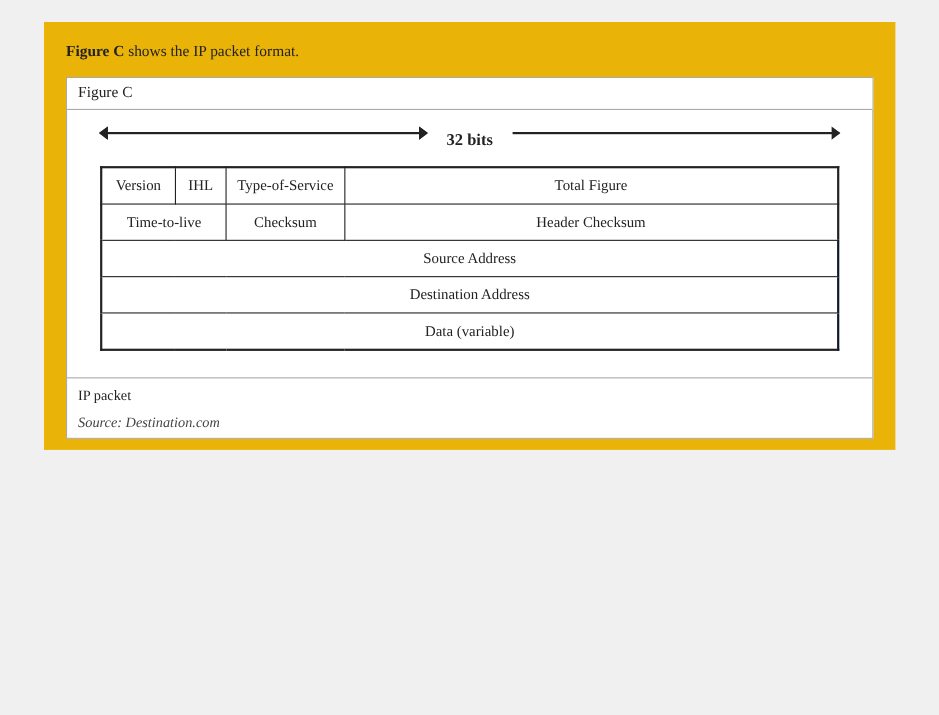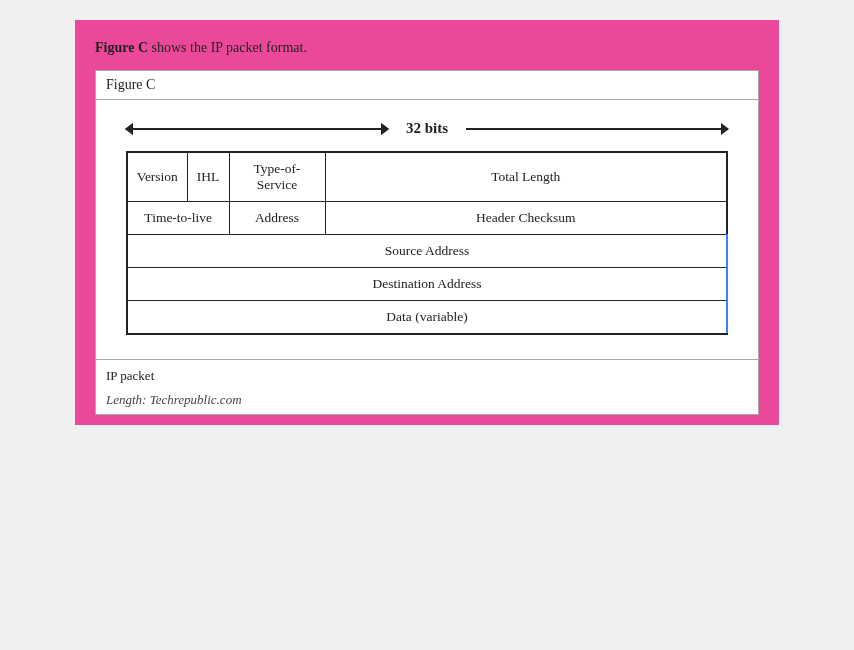--- a/index.html
+++ b/index.html
@@ -11,22 +11,22 @@
       color: #222;
       display: flex;
       justify-content: center;
       align-items: flex-start;
       padding: 20px;
       min-height: 650px;
       width: 854px;
     }
 
     .page-wrapper {
-      width: 704px;
-      background: #ec4899;
+      width: 774px;
+      background: #eab308;
       padding: 20px 20px 10px 20px;
     }
 
     .intro-text {
       font-size: 14px;
       margin-bottom: 14px;
       color: #222;
     }
 
     .intro-text strong {
@@ -45,21 +45,21 @@
       color: #222;
       background: #fff;
     }
 
     .figure-content {
       padding: 20px 30px 24px 30px;
     }
 
     .bits-arrow-row {
       display: flex;
-      align-items: center;
+      align-items: flex-start;
       justify-content: center;
       margin-bottom: 14px;
       gap: 10px;
     }
 
     .arrow-line {
       display: flex;
       align-items: center;
       flex: 1;
       max-width: 600px;
@@ -117,21 +117,21 @@
       vertical-align: middle;
     }
 
     .packet-table tr:last-child td {
       border-bottom: 2px solid #222;
       margin-top: 16px;
     }
 
     .full-row td {
       border-left: 2px solid #222;
-      border-right: 2px solid #3b82f6;
+      border-right: 2px solid #0f172a;
     }
 
     .figure-caption {
       padding: 8px 10px 4px 10px;
       border-top: 1px solid #aaa;
       font-size: 13px;
       color: #222;
     }
 
     .source-text {
@@ -171,27 +171,27 @@
         </div>
       </div>
 
       <table class="packet-table">
 
         <tbody>
             <tr>
           <td style="width:10%;margin-left:21px;">Version</td>
           <td style="width:7%;">IHL</td>
           <td style="width:16%;">Type-of-Service</td>
-          <td style="width:67%;">Total Length</td>
+          <td style="width:67%;">Total Figure</td>
         </tr>
 
 
         <tr>
           <td colspan="2" style="width:17%;">Time-to-live</td>
-          <td style="width:16%;">Address</td>
+          <td style="width:16%;">Checksum</td>
           <td style="width:67%;">Header Checksum</td>
         </tr>
 
         <tr class="full-row">
           <td colspan="4">Source Address</td>
         </tr>
 
         <tr class="full-row">
           <td colspan="4">Destination Address</td>
         </tr>
@@ -199,15 +199,15 @@
 
         <tr class="full-row">
           <td colspan="4">Data (variable)</td>
         </tr>
 
       </tbody>
         </table>
     </div>
 
     <div class="figure-caption">IP packet</div>
-    <div class="source-text">Length: Techrepublic.com</div>
+    <div class="source-text">Source: Destination.com</div>
   </div>
 </div>
 
 </body></html>

